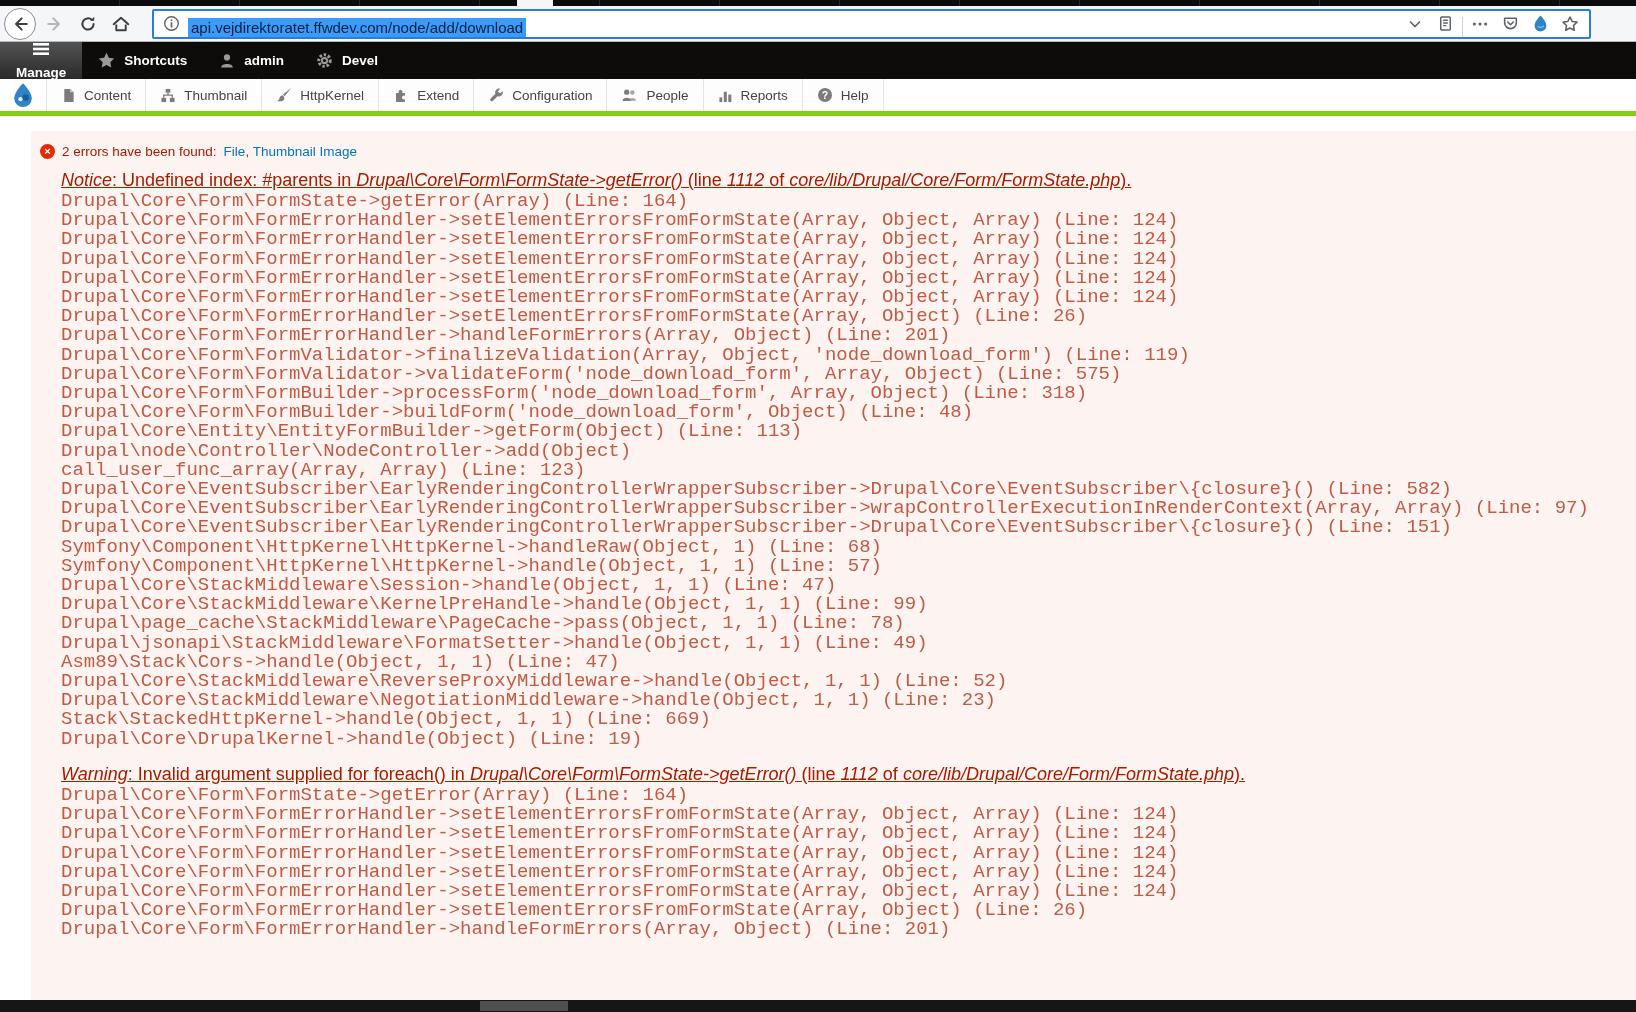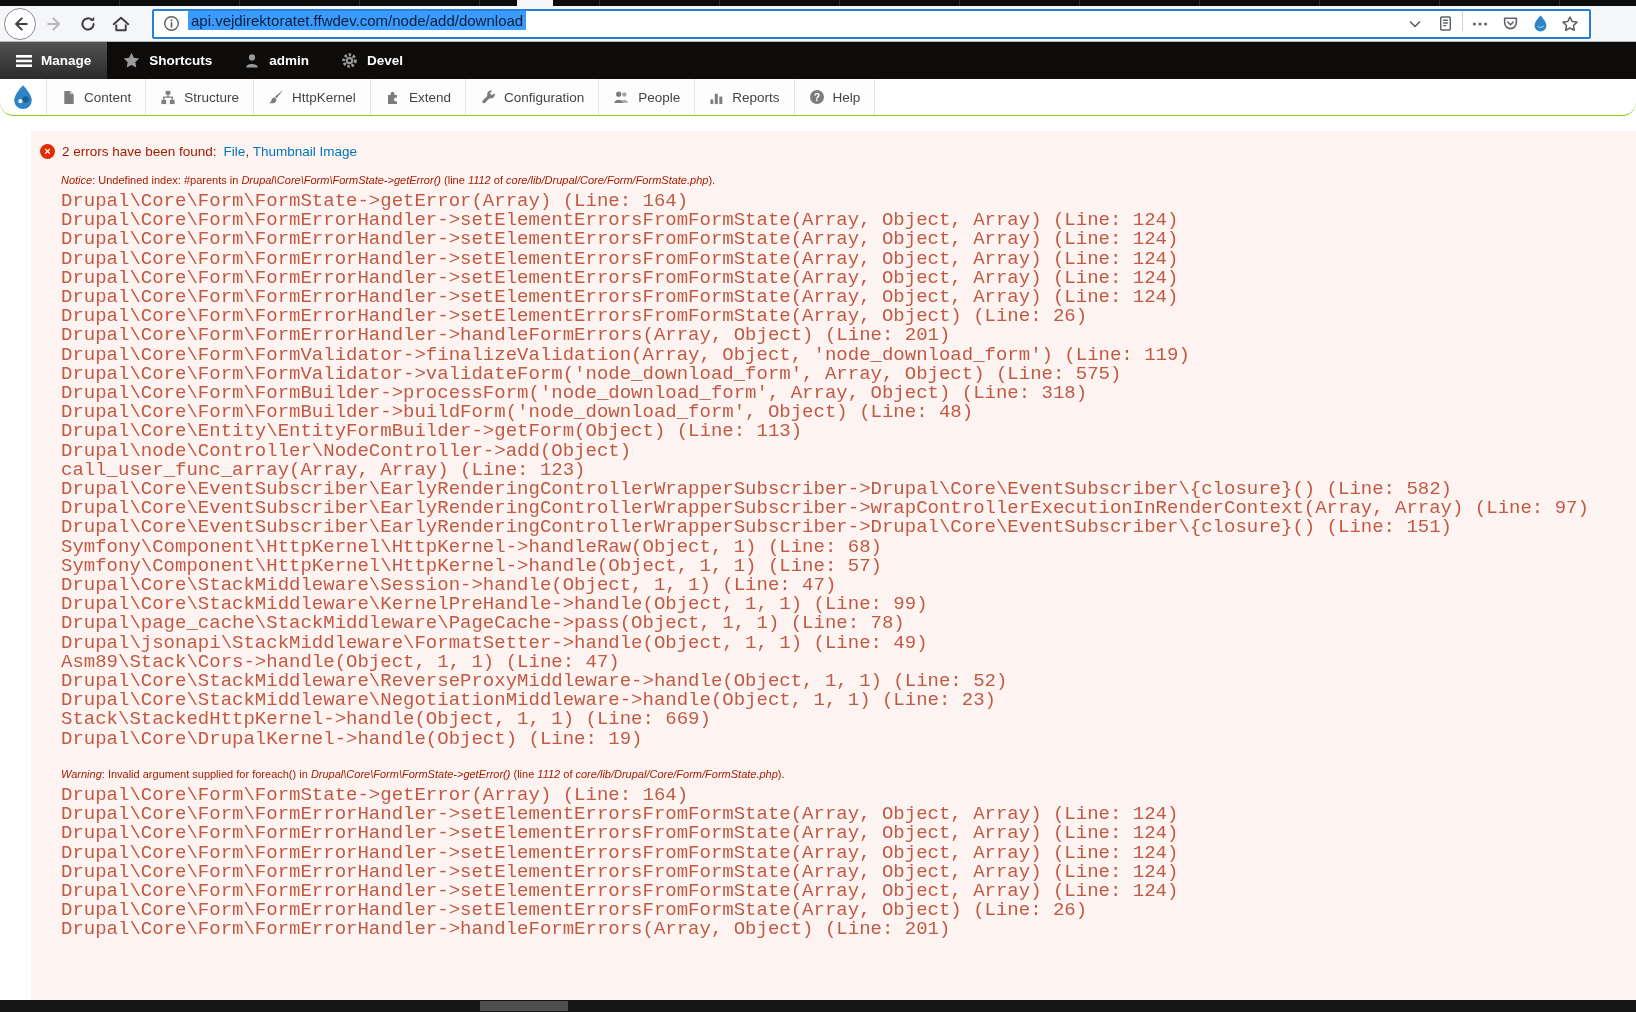--- a/index.html
+++ b/index.html
@@ -19,43 +19,43 @@
   
   .browser-toolbar {
     height:36px; background:#f5f6f7; border-bottom:1px solid #b5b5b6;
     display:flex; align-items:center; padding:0 4px; gap:5px;
   }
   .nav-btn { width:28px; height:28px; display:flex; align-items:center; justify-content:center; flex:0 0 auto; }
   .nav-btn.back { width:32px; height:32px; border:1px solid #8a8a96; border-radius:50%; background:#fff; }
   .url-bar {
     flex:1; height:30px; margin-left:12px; margin-right:41px;
     background:#fff; border:2px solid #2680d9; border-radius:2px;
-    display:flex; align-items:flex-start; padding:0 6px 0 4px; gap:4px; min-width:0;
+    display:flex; align-items:flex-end; padding:0 6px 0 4px; gap:4px; min-width:0;
   }
   .url-text {
     font-size:15px; color:#0a1f3d; background:#3a9bfc; padding:1px 3px; white-space:nowrap;
   }
   .url-spacer { flex:1; }
   .vsep { width:1px; height:20px; background:#cfcfd4; flex:0 0 auto; }
   .urlbar-btn { width:26px; height:26px; display:flex; align-items:center; justify-content:center; flex:0 0 auto; }
 
   
   .admin-toolbar {
     height:37px; background:#0e0c0b; display:flex; align-items:stretch; color:#fff;
   }
   .admin-item {
     display:flex; align-items:center; gap:9px; padding:0 16px;
     font-size:13.5px; font-weight:bold; color:#fff; cursor:default;
   }
-  .admin-item.active { background:linear-gradient(180deg,#535353,#2a2a2a); }
+  .admin-item.active { background:linear-gradient(180deg,#535353,#2a2a2a);flex-direction:column; }
 
   
   .nav-bar {
-    height:37px; background:#fff; border-bottom:1px solid #84cc16;
-    display:flex; align-items:stretch;border-radius:14px;
+    height:37px; background:#fff; border-bottom:5px solid #84cc16;
+    display:flex; align-items:stretch;
   }
   .drupal-logo-wrap { width:46px; display:flex; align-items:center; justify-content:center; }
   .nav-item {
     display:flex; align-items:center; gap:8px; padding:0 14px;
     font-size:13.5px; color:#444; border-left:1px solid #e4e4e4; background:#fdfdfd;
   }
   .nav-item:last-of-type { border-right:1px solid #e4e4e4; }
 
   
   .content {
@@ -66,21 +66,21 @@
     margin-left:31px; height:100%；
     border-left:6px solid #e1310c; background:#fdf4f1;
     padding:13px 20px 0 30px; min-height:100%;
   }
   .summary-row { display:flex; align-items:center; gap:7px; margin-left:-21px; font-size:13.5px; color:#a51b00; }
   .error-badge {
     width:15px; height:15px; border-radius:50%; background:#e32b00; color:#fff;
     font-size:11px; font-weight:bold; line-height:15px; text-align:center; flex:0 0 auto;
   }
   .summary-row a { color:#0074bd; text-decoration:none;margin-top:8px; }
-  .msg-para { font-size:11px; color:#a51b00; line-height:19px; margin-top:12px; }
+  .msg-para { font-size:18px; color:#a51b00; line-height:19px; margin-top:12px;text-decoration:underline; }
   .msg-para.warning { margin-top:16px; }
   .trace { margin-top:2px; }
   .trace-line {
     font-family:"Liberation Mono","DejaVu Sans Mono",monospace;
     font-size:19px; line-height:19.2px; color:#c05a45; white-space:nowrap;
   }
 
   
   .bottom-bar { position:absolute; left:0; right:0; bottom:0; height:12px; background:#161616; }
   .scroll-thumb { position:absolute; left:480px; top:1px; width:88px; height:10px; background:#4f4f4f; }
@@ -237,21 +237,21 @@
     </div>
     <div class="nav-item">
       <span>
         <svg width="16" height="15" viewBox="0 0 16 16">
             <rect x="5.5" y="1" width="5" height="4" fill="#7c7c7c"></rect>
             <path d="M8 5v2.5M3.5 10.5V7.5h9v3" stroke="#7c7c7c" stroke-width="1.4" fill="none"></path>
             <rect x="1" y="10.5" width="5" height="4.5" fill="#7c7c7c"></rect>
             <rect x="10" y="10.5" width="5" height="4.5" fill="#7c7c7c"></rect>
           </svg>
       </span>
-      <span>Structure</span>
+      <span>Thumbnail</span>
     </div>
     <div class="nav-item">
       <span>
         <svg width="16" height="16" viewBox="0 0 16 16">
             <path d="M14.6 1.4 7 7.6l1.6 1.6 6.2-7.6z" fill="#7c7c7c"></path>
             <path d="M6.4 8.2c-2 .6-2.6 1.4-3 3.2-.3 1.3-1 2-2.2 2.6 2.8.6 5.8.2 6.8-1.6.6-1 .4-2.2-.2-3z" fill="#7c7c7c"></path>
           </svg>
       </span>
       <span>HttpKernel</span>
     </div>

